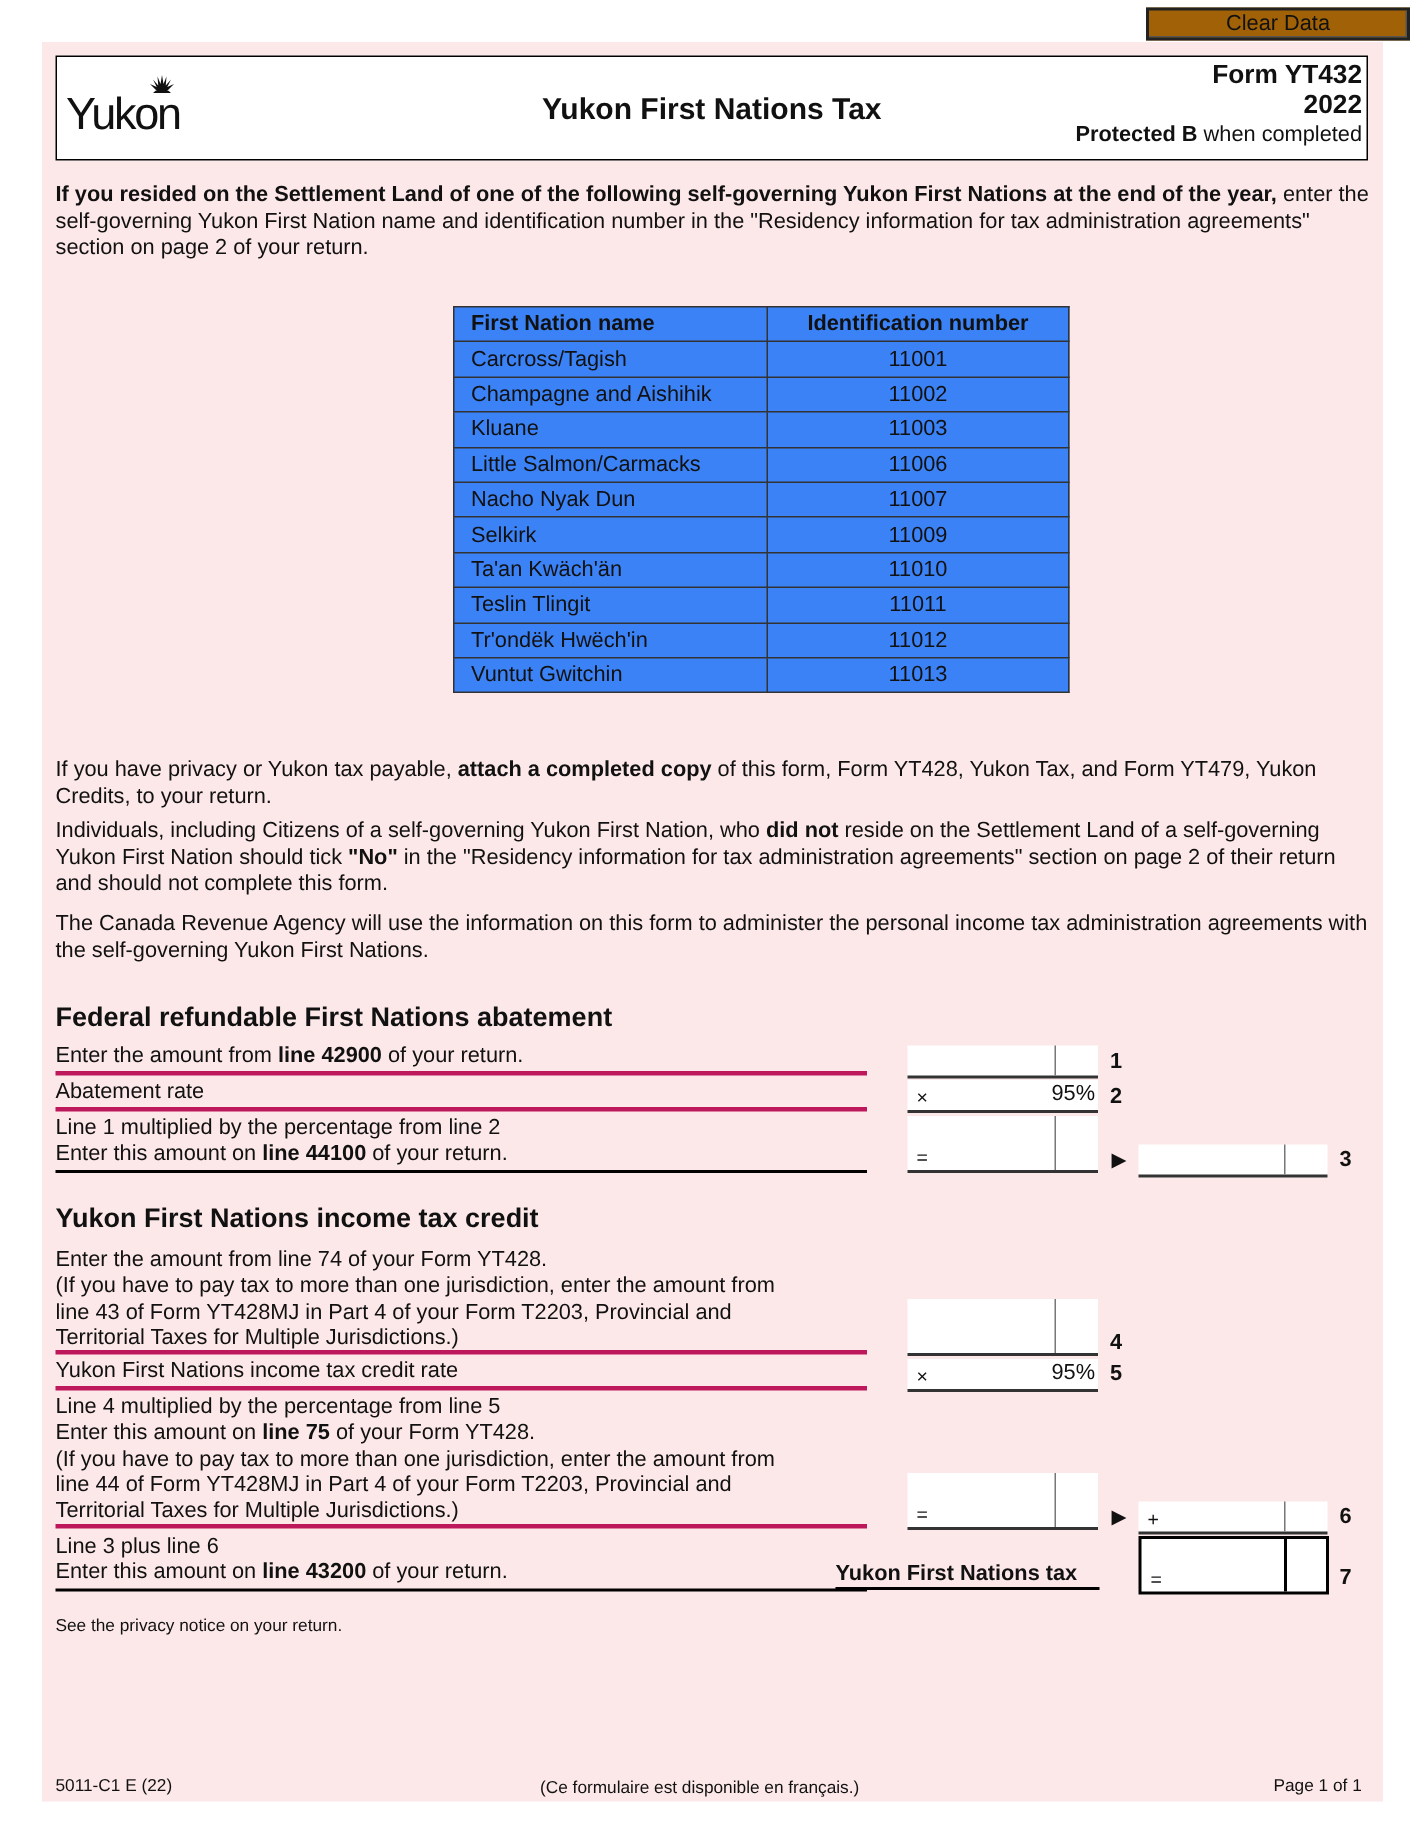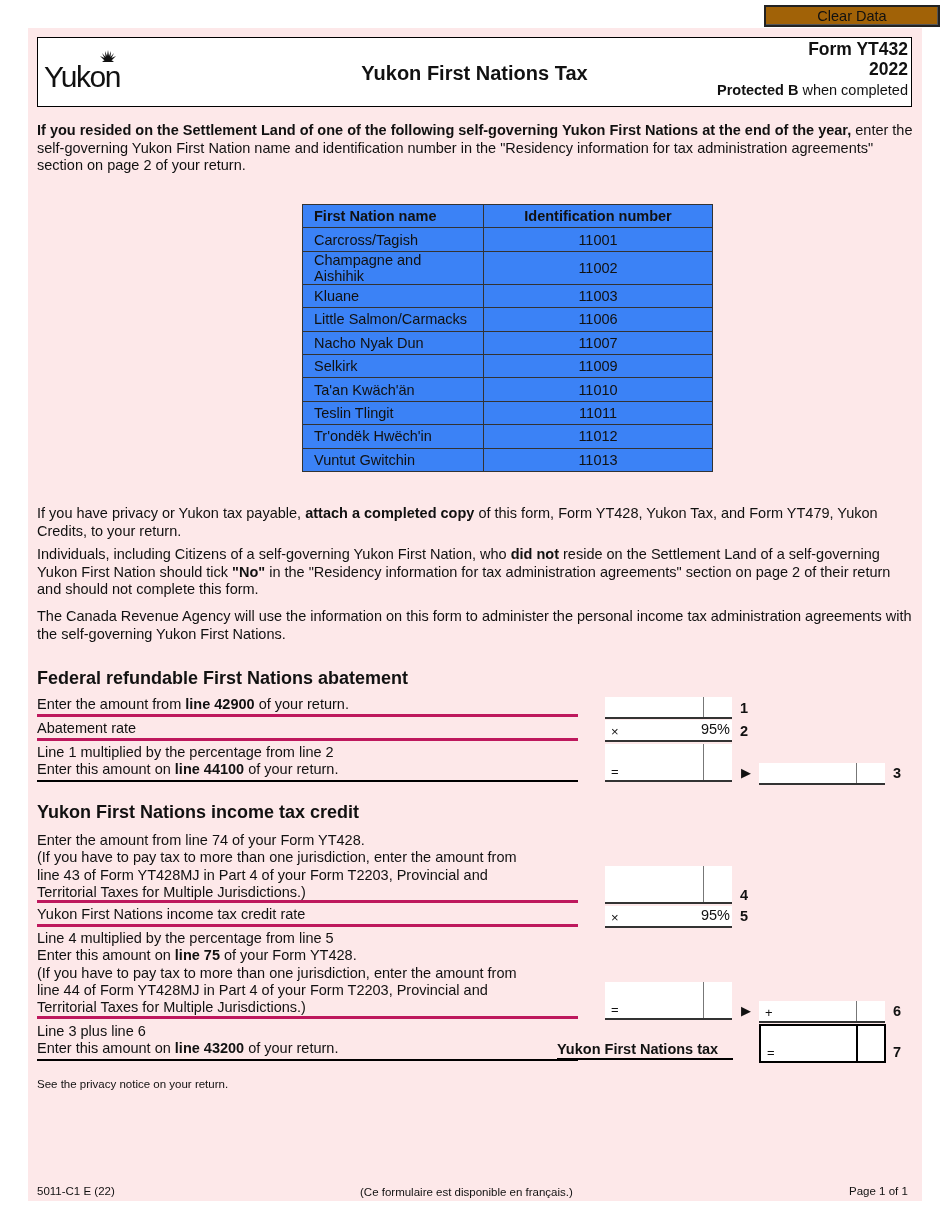--- a/index.html
+++ b/index.html
@@ -33,21 +33,21 @@
   .intro { position: absolute; left: 37px; top: 122px; width: 880px; line-height: 17.5px; }
   .intro b { font-weight: bold; }
 
   table.fn {
     position: absolute; left: 274px; top: 204px; width: 411px; border-collapse: collapse;
     background: #3b82f6; font-size: 14.5px; margin-left: 28px;
   }
   table.fn th, table.fn td { border: 1px solid #333; height: 23.4px; padding: 0 11px; }
   table.fn th { font-weight: bold; text-align: left; }
   table.fn th.num, table.fn td.num { text-align: center; }
-  table.fn td.name { width: 181px; }
+  table.fn td.name { width: 209px; }
 
   .para { position: absolute; left: 37px; width: 880px; line-height: 17.5px; }
   .para b { font-weight: bold; }
 
   h2 { position: absolute; left: 37px; margin: 0; font-size: 18px; font-weight: bold; }
 
   .rowtext { position: absolute; left: 37px; width: 541px; line-height: 17.3px; border-bottom: 3px solid #be185d; }
   .rowtext.thick { border-bottom: 2px solid #000; }
   .rowtext b { font-weight: bold; }
 

